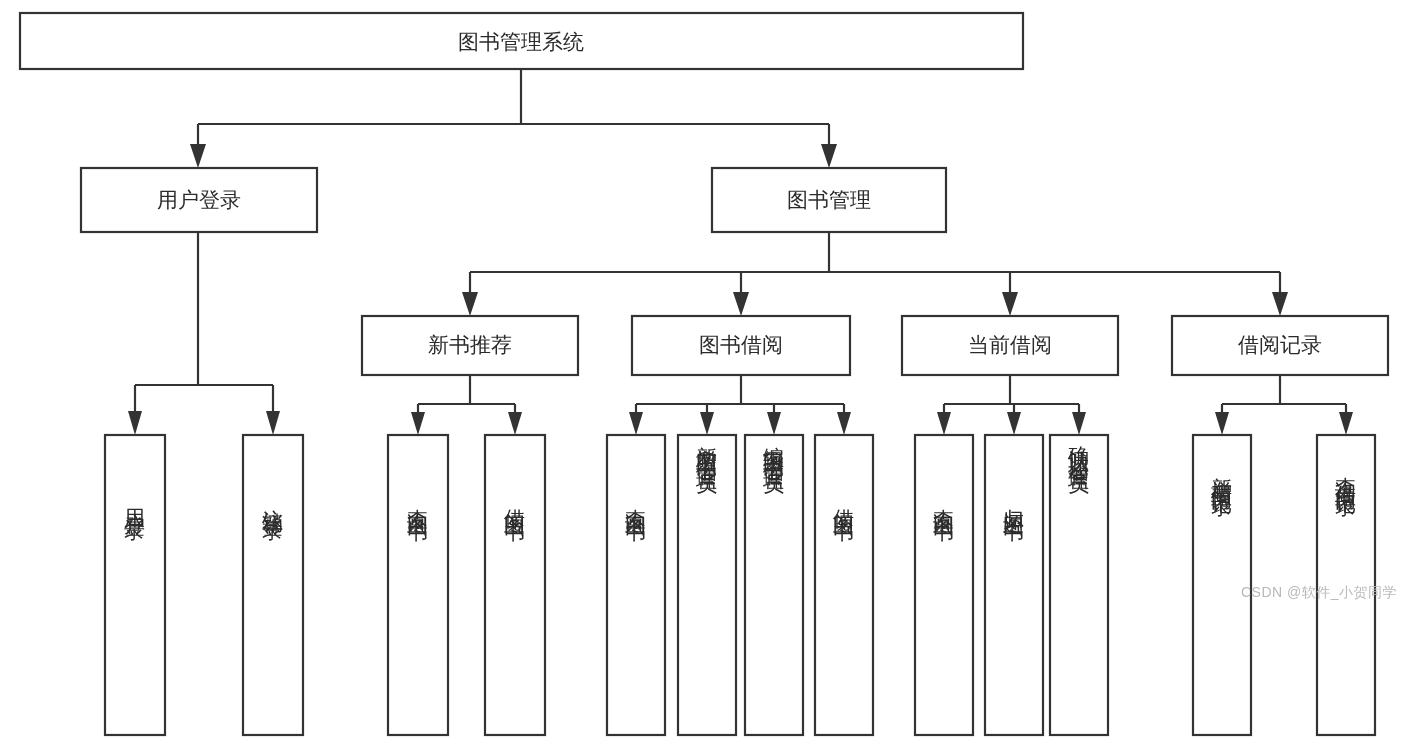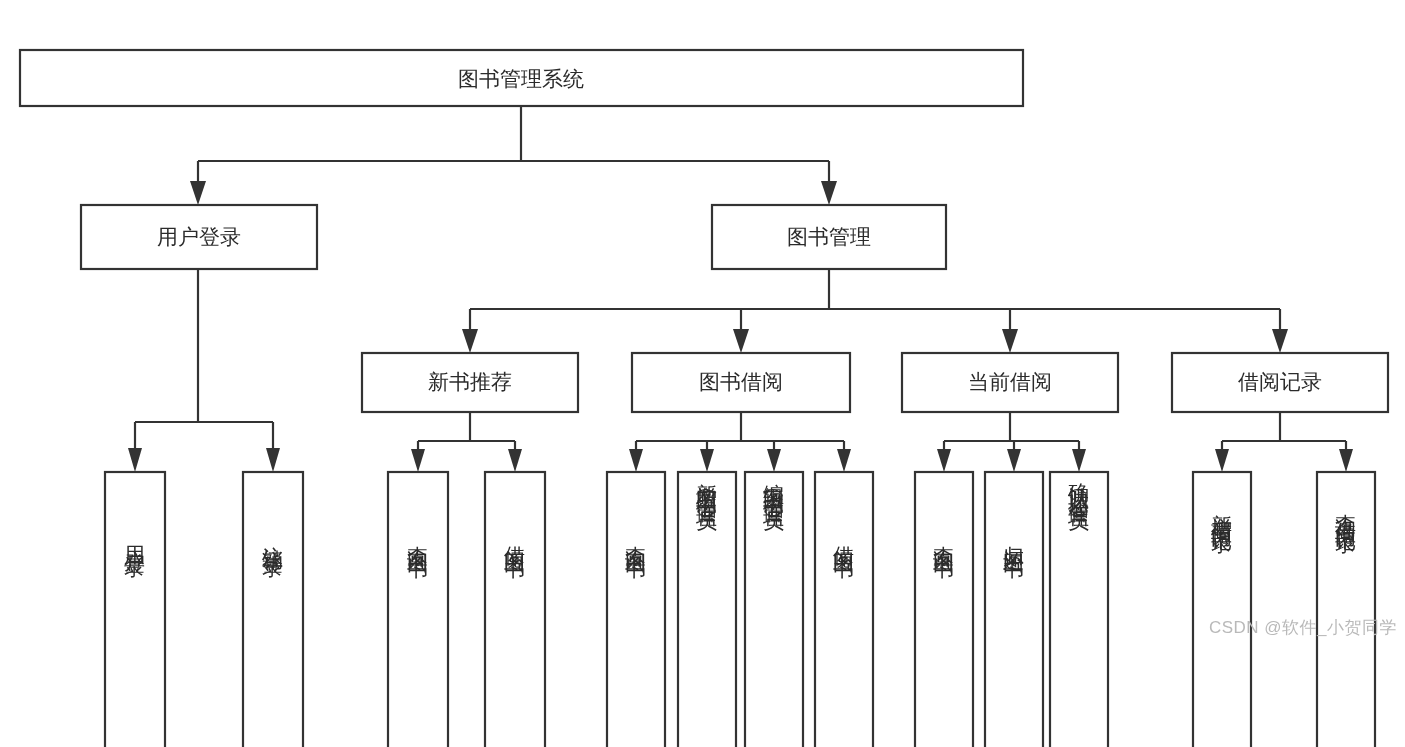--- a/index.html
+++ b/index.html
@@ -10,21 +10,20 @@
   body {
     width: 1405px;
     height: 747px;
     font-family: "Liberation Sans", "DejaVu Sans", sans-serif;
     overflow: hidden;
   }
   #diagram-root {
     position: relative;
     width: 1405px;
     height: 608px;
-    margin-top: 37px;
   }
   svg.diagram-canvas {
     position: absolute;
     left: 0;
     top: 0;
     width: 1405px;
     height: 747px;
     display: block;
   }
   .node-box {
@@ -55,21 +54,21 @@
   }
   .arrow-head {
     fill: #333333;
     stroke: none;
   }
   .watermark {
     position: absolute;
     right: 8px;
     bottom: 6px;
     font-family: "Liberation Sans", "DejaVu Sans", sans-serif;
-    font-size: 17px;
+    font-size: 14px;
     color: #b9b9b9;
     white-space: nowrap;
     letter-spacing: 0.5px;
     user-select: none;
   }
 </style>
 </head>
 <body>
 
 <div id="diagram-root">

